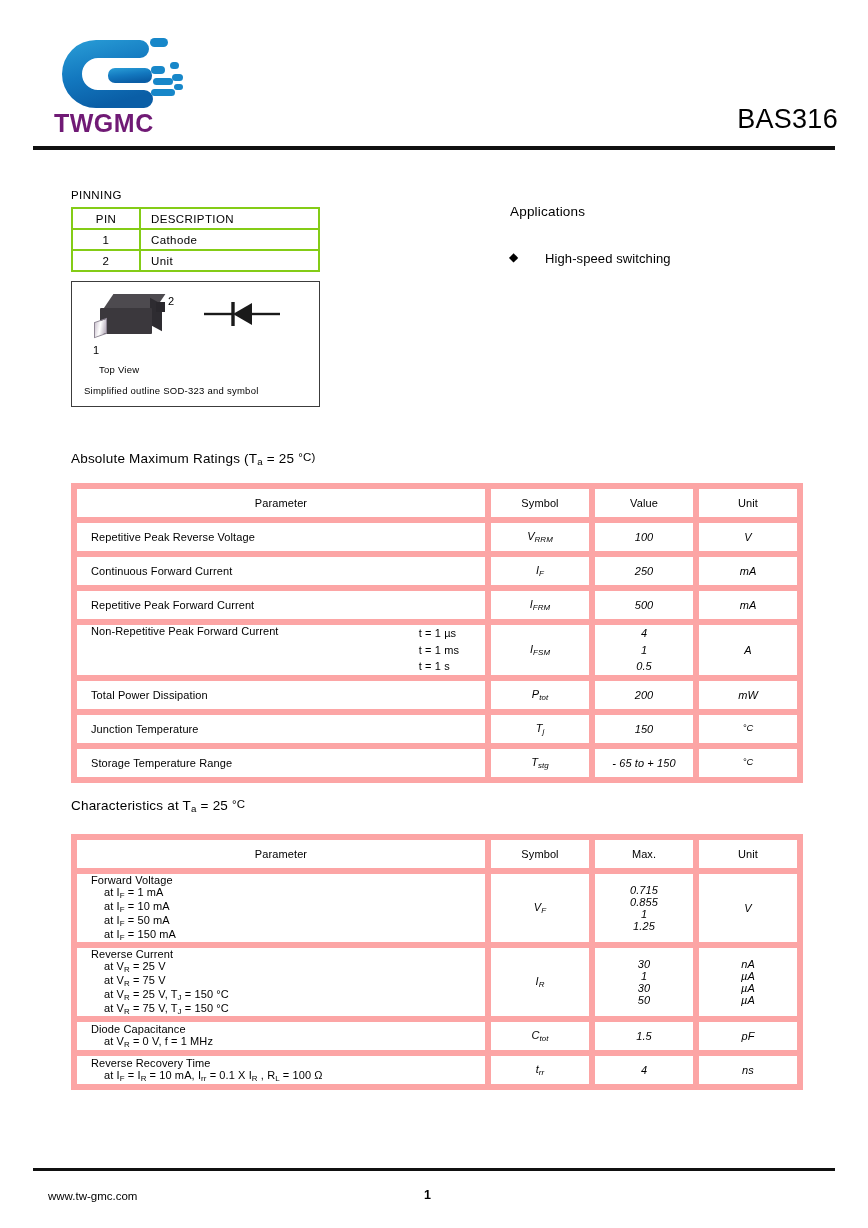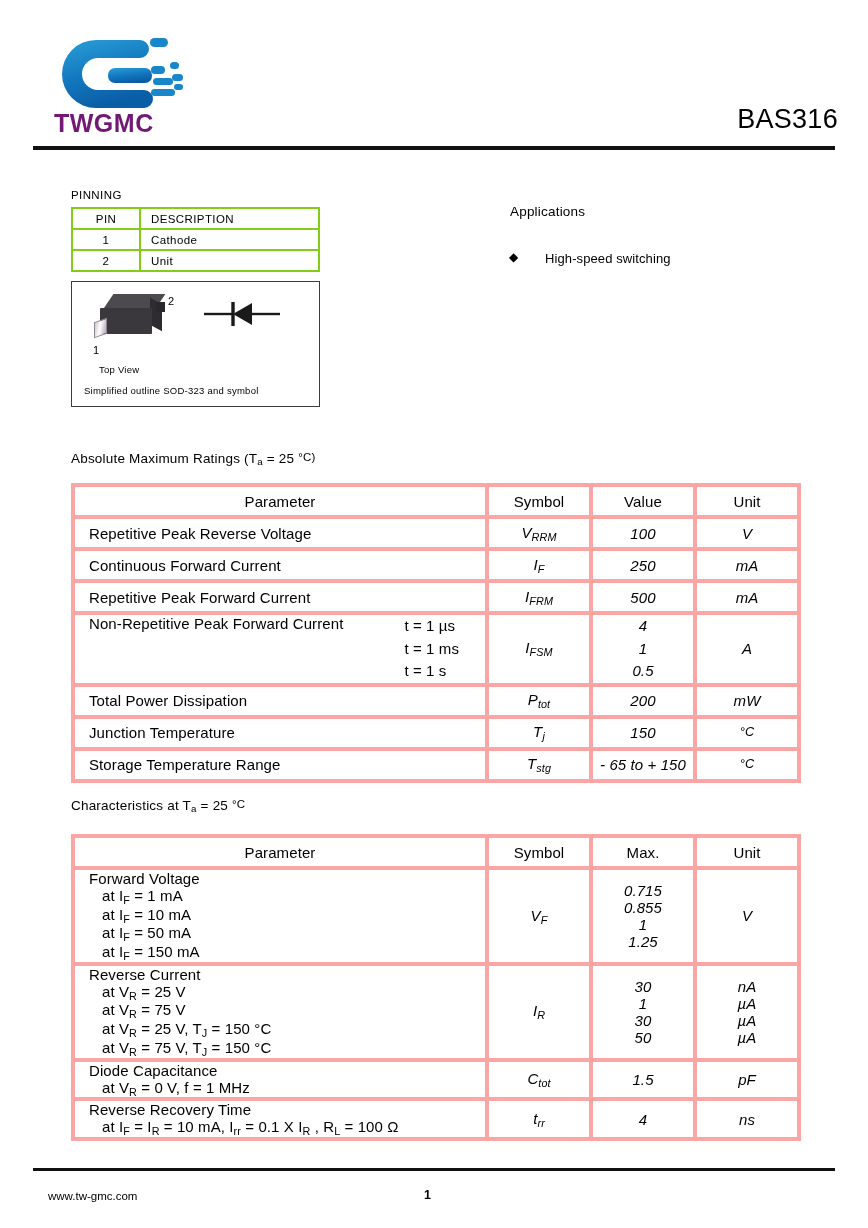--- a/index.html
+++ b/index.html
@@ -201,22 +201,22 @@
 
   
   table.dt {
     position: absolute;
     left: 71px;
     width: 726px;
     border-collapse: collapse;
     table-layout: fixed;
   }
   table.dt td {
-    border: 4px solid #fca5a5;
-    font-size: 15px;
+    border: 6px solid #fca5a5;
+    font-size: 11px;
     padding: 0 0 0 0;
     letter-spacing: 0.1px;
     vertical-align: middle;
   }
   .dt-abs { top: 483px; }
   .dt-char { top: 834px; }
 
   col.c-param  { width: 414px; }
   col.c-symbol { width: 104px; }
   col.c-value  { width: 104px; }

